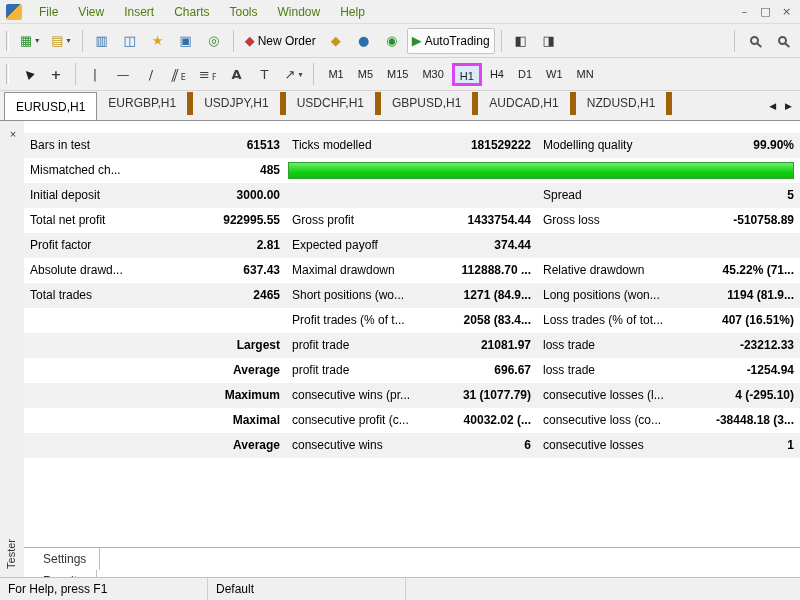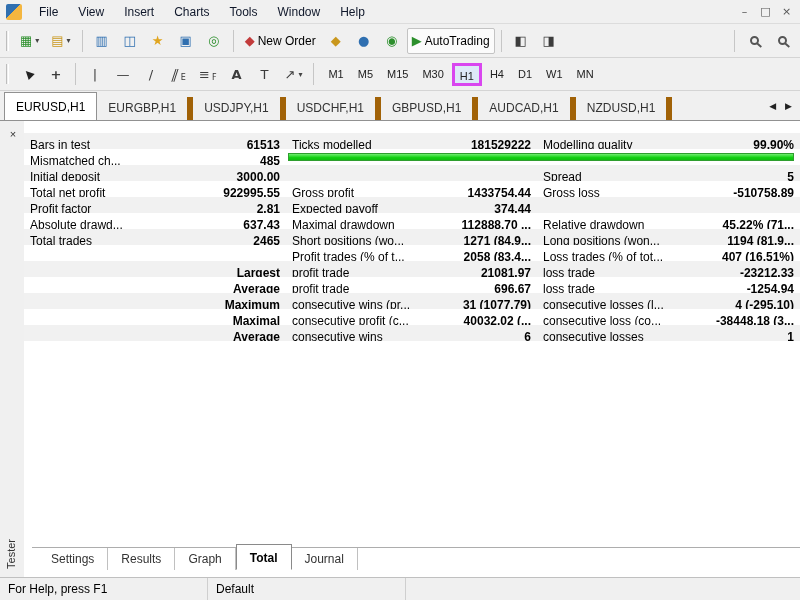--- a/index.html
+++ b/index.html
@@ -10,21 +10,21 @@
     position: relative; overflow: hidden;
   }
   .g, .caret, .win-btn, .tab-arrows, .sub { font-family: "DejaVu Sans", sans-serif; }
 
   
   .menubar { position:absolute; top:0; left:0; right:0; height:24px;
     background:#f0f0f0; border-bottom:1px solid #dcdcdc; display:flex; align-items:center; }
   .app-icon { width:16px; height:16px; margin:0 7px 0 6px; border-radius:2px;
     background:linear-gradient(135deg,#2f6fb0 0%,#2f6fb0 45%,#f4b63f 45%,#f4b63f 100%); }
   .menu-items { display:flex; height:100%; }
-  .menu-item { padding:0 10px; line-height:24px; color:#0f172a; cursor:default; }
+  .menu-item { padding:0 10px; line-height:24px; color:#4d7c0f; cursor:default; }
   .win-controls { margin-left:auto; display:flex; margin-right:3px; }
   .win-btn { width:21px; height:18px; line-height:17px; text-align:center; color:#555; font-size:11px; }
 
   
   .toolbar { position:absolute; left:0; right:0; background:#f0f0f0;
     display:flex; align-items:center; padding:0 4px; border-bottom:1px solid #d4d4d4; }
   .toolbar1 { top:24px; height:34px; }
   .toolbar2 { top:58px; height:33px; }
   .grip { width:3px; height:20px; border-left:1px solid #bdbdbd; border-right:1px solid #fff; margin:0 5px 0 2px; }
   .tsep { width:1px; height:22px; background:#c6c6c6; margin:0 5px; }
@@ -61,31 +61,31 @@
   
   .panel { position:absolute; top:121px; left:0; right:0; bottom:23px; background:#fff; }
   .left-strip { position:absolute; top:0; left:0; bottom:0; width:24px; background:#f0f0f0; }
   .panel-close { position:absolute; top:7px; left:6px; width:14px; height:14px;
     line-height:13px; text-align:center; font-size:11px; color:#333; }
   .tester-label { position:absolute; left:5px; bottom:8px; writing-mode:vertical-rl;
     transform:rotate(180deg); font-size:11px; color:#333; }
 
   .report-table { position:absolute; left:24px; top:12px; right:0; }
   .trow { display:grid; grid-template-columns:150px 112px 165px 86px 150px 1fr;
-    height:16px; line-height:25px; position:relative; }
+    height:25px; line-height:25px; position:relative; }
   .report-table .trow:nth-of-type(odd) { background:#f1f1f1; }
   .cell { padding:0 6px; white-space:nowrap; overflow:hidden; }
   .cell.v1, .cell.v2, .cell.v3 { text-align:right; font-weight:bold; }
   .bar { display:none; position:absolute; left:264px; right:6px; top:4px; bottom:4px;
     background:linear-gradient(180deg,#6eee6e 0%,#12cf12 60%,#0fbf0f 100%);
     border:1px solid #2f9e2f; }
   .row-progress .bar { display:block; }
 
-  .bottom-tabs { position:absolute; left:32px; right:0; bottom:5px; height:25px;
-    border-top:1px solid #adadad; display:flex; align-items:flex-start; padding-left:6px; }
+  .bottom-tabs { position:absolute; left:24px; right:0; bottom:5px; height:25px;
+    border-top:1px solid #adadad; display:flex; align-items:flex-start; padding-left:6px;flex-direction:column; }
   .btab { padding:0 13px; height:22px; line-height:22px; color:#333; border-right:1px solid #c0c0c0; }
   .btab.active { margin-top:-4px; height:26px; line-height:26px; background:#fff;
     border:1px solid #8a8a8a; border-bottom:1px solid #fff; font-weight:bold; color:#000; }
 
   
   .statusbar { position:absolute; left:0; right:0; bottom:0; height:23px; background:#f0f0f0;
     border-top:1px solid #c0c0c0; display:flex; align-items:stretch; }
   .status-cell { padding:0 8px; line-height:22px; border-right:1px solid #cfcfcf;
     white-space:nowrap; overflow:hidden; }
   .status-help { width:208px; }
@@ -220,21 +220,21 @@
       <span class="tf-btn">M30</span>
       <span class="tf-btn active">H1</span>
       <span class="tf-btn">H4</span>
       <span class="tf-btn">D1</span>
       <span class="tf-btn">W1</span>
       <span class="tf-btn">MN</span>
     </div>
 </div>
 
 <div class="tabbar">
-  <div style="display:flex; align-items:flex-end;">
+  <div style="display:flex; align-items:flex-start;">
 
   <span class="chart-tab active">EURUSD,H1</span>
       <span class="chart-tab">EURGBP,H1</span>
       <span class="chart-tab">USDJPY,H1</span>
       <span class="chart-tab">USDCHF,H1</span>
       <span class="chart-tab">GBPUSD,H1</span>
       <span class="chart-tab">AUDCAD,H1</span>
       <span class="chart-tab">NZDUSD,H1</span>
     </div>
   <div class="tab-arrows">

